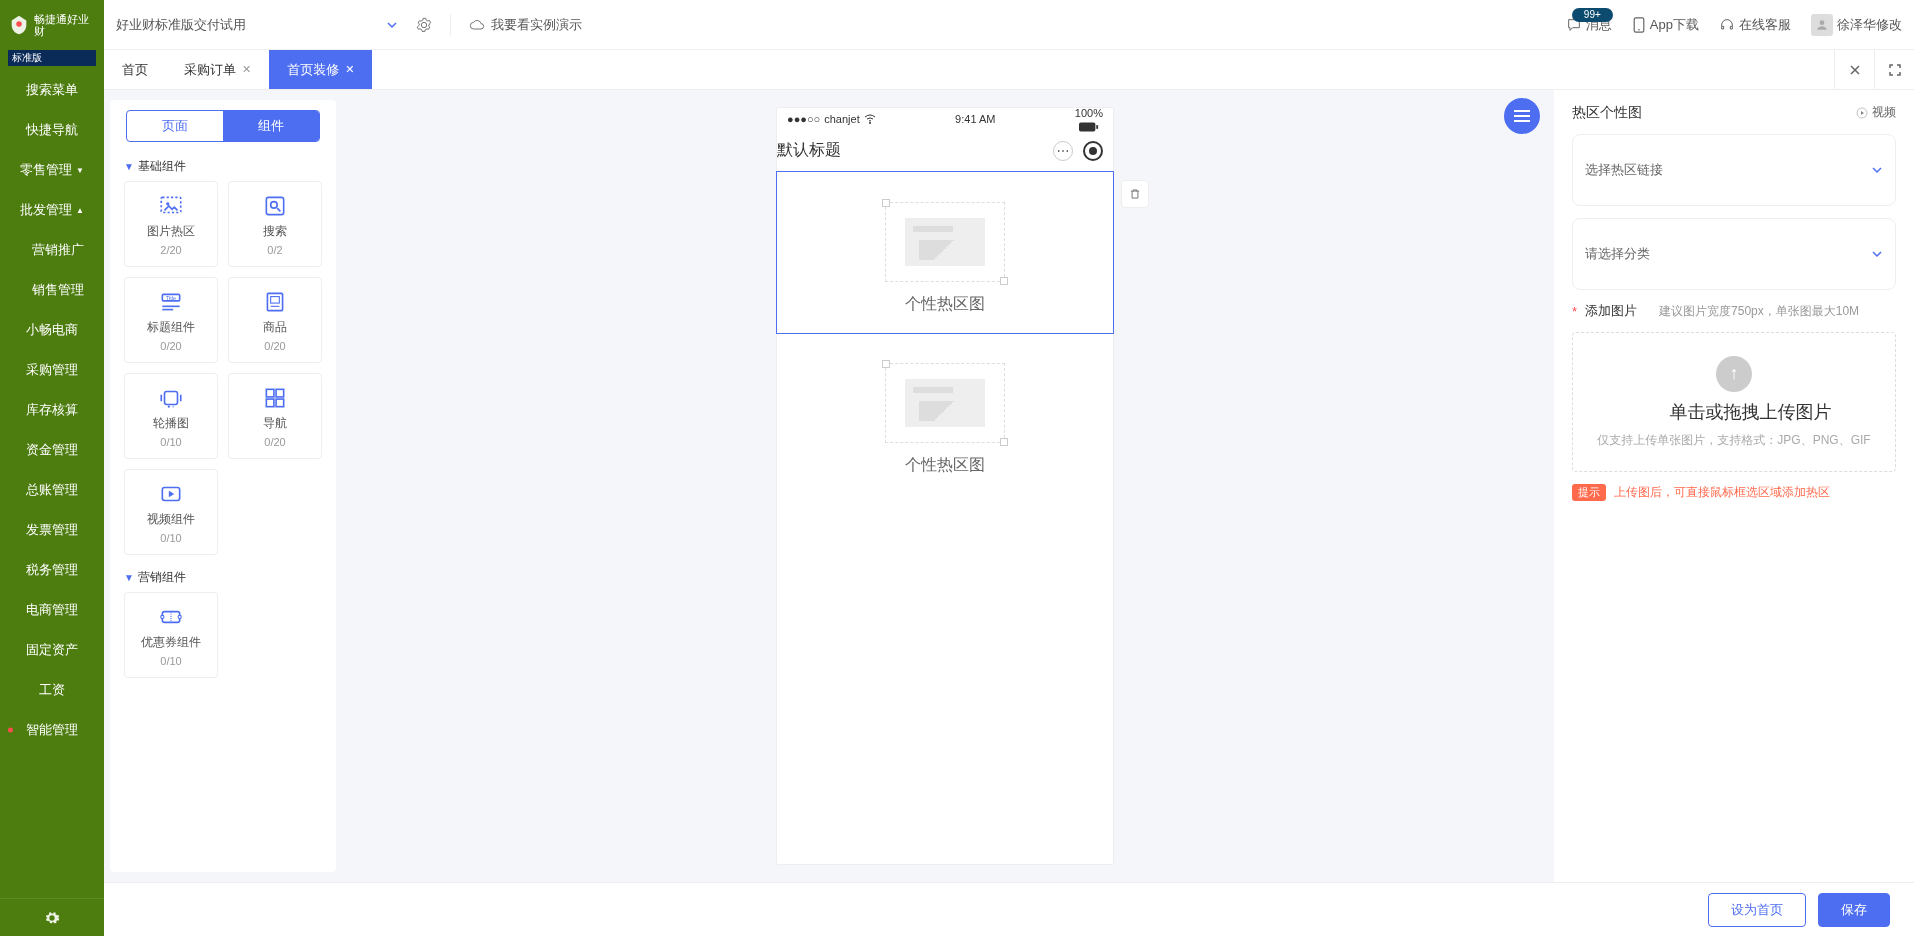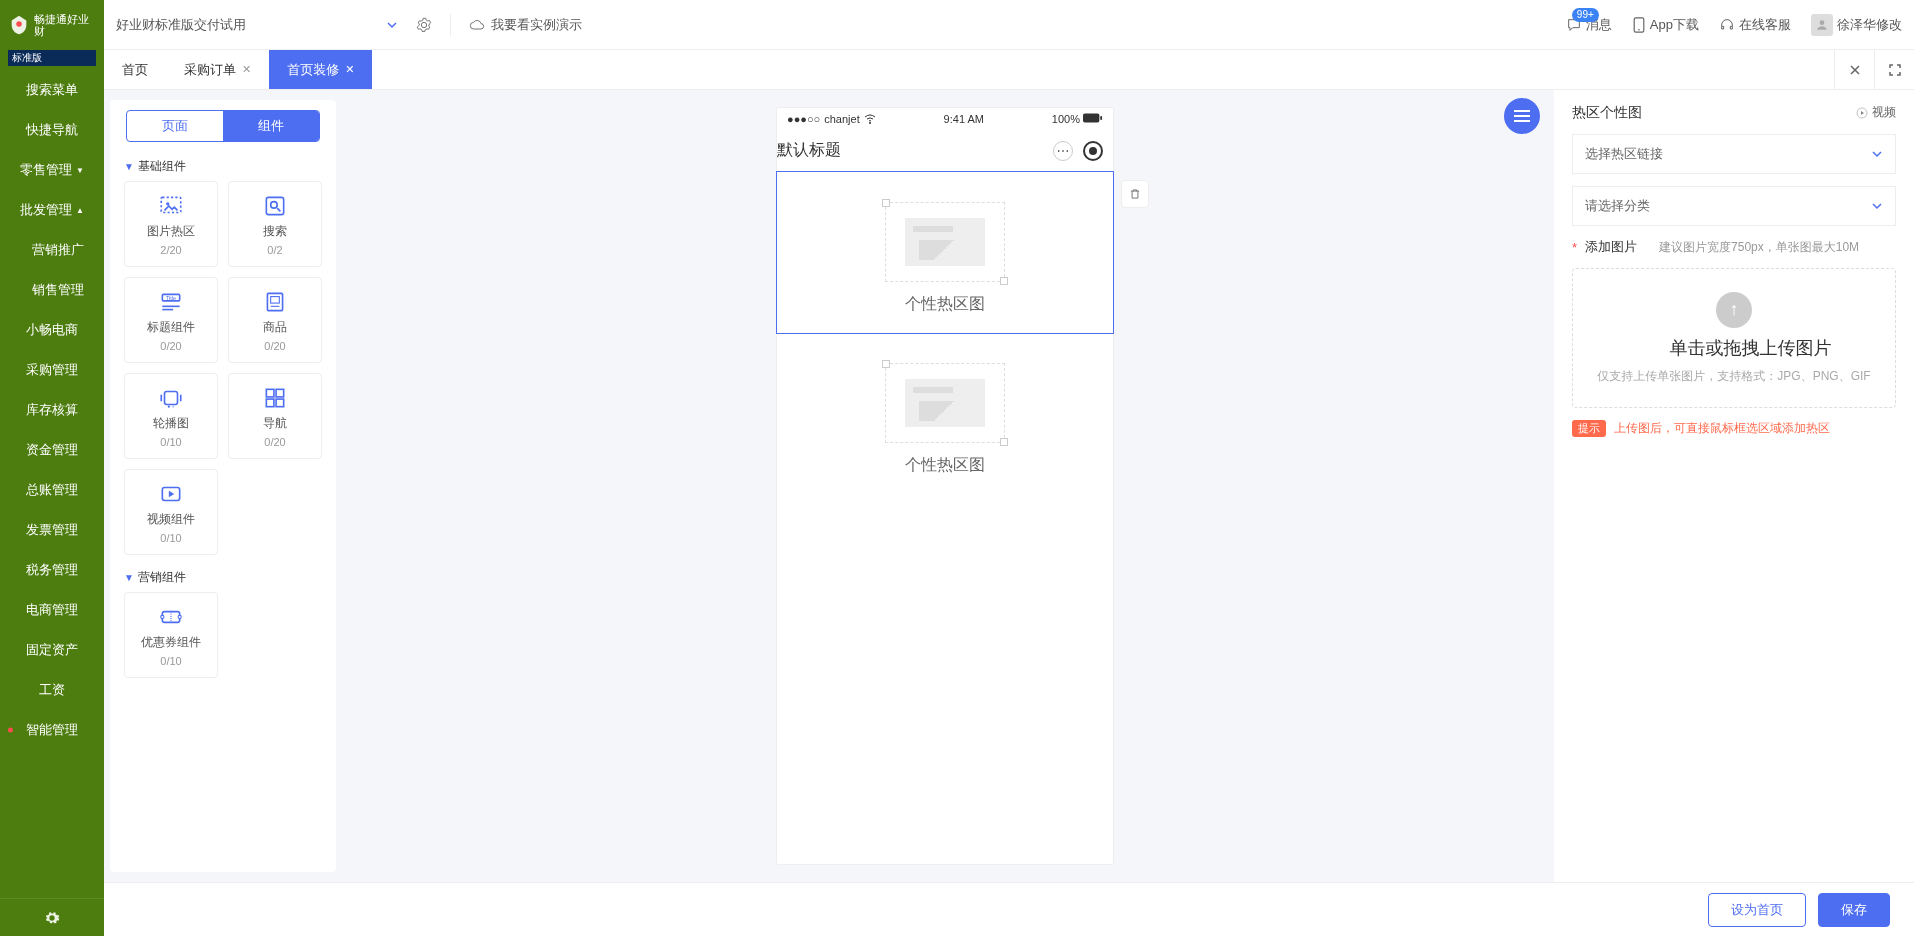--- a/index.html
+++ b/index.html
@@ -24,21 +24,21 @@
   .main-col { flex: 1; display: flex; flex-direction: column; min-width: 0; }
   
   
   .topbar { height: 50px; display: flex; align-items: center; border-bottom: 1px solid #eee; padding: 0 12px; gap: 18px; }
   .project-select { display: flex; align-items: center; gap: 140px; color: #555; cursor: pointer; }
   .topbar .gear { color: #666; cursor: pointer; }
   .divider { width: 1px; height: 22px; background: #eee; }
   .demo-link { display: flex; align-items: center; gap: 6px; color: #555; cursor: pointer; }
   .topbar-right { margin-left: auto; display: flex; align-items: center; gap: 20px; }
   .tr-item { display: flex; align-items: center; gap: 4px; color: #555; cursor: pointer; position: relative; }
-  .badge { position: absolute; top:-8px; left:6px; background:#3b82f6; color:#fff; font-size:10px; padding:0 5px; border-radius:8px; line-height:14px; }
+  .badge { position: absolute; top:-8px; left:6px; background:#0c4a6e; color:#fff; font-size:10px; padding:0 12px; border-radius:8px; line-height:14px; }
   .avatar { width:22px; height:22px; background:#ddd; border-radius:3px; display:flex; align-items:center; justify-content:center; }
   
   
   .tabsbar { height: 40px; display:flex; align-items:stretch; border-bottom: 1px solid #eee; }
   .tab { padding: 0 18px; display:flex; align-items:center; gap:6px; cursor:pointer; font-size:13px; }
   .tab .close { font-size:11px; color:#999; }
   .tab.active { background:#4e6ef2; color:#fff; }
   .tab.active .close { color:#fff; }
   .tabs-right { margin-left:auto; display:flex; }
   .tabs-btn { width:40px; display:flex; align-items:center; justify-content:center; border-left:1px solid #eee; cursor:pointer; color:#666; }
@@ -85,21 +85,21 @@
   .fab { position:absolute; right:14px; top:8px; width:36px; height:36px; background:#4e6ef2; border-radius:50%; display:flex; align-items:center; justify-content:center; cursor:pointer; color:#fff; }
   .fab-line { width:16px; height:2px; background:#fff; position:relative; }
   .fab-line::before, .fab-line::after { content:""; position:absolute; left:0; width:16px; height:2px; background:#fff; }
   .fab-line::before { top:-5px; } .fab-line::after { top:5px; }
   
   
   .props { width:360px; background:#fff; padding:14px 18px; display:flex; flex-direction:column; gap:12px; font-size:13px; position:relative; }
   .props-head { display:flex; justify-content:space-between; align-items:flex-start; }
   .props-title { font-size:14px; color:#333; }
   .video-link { display:flex; align-items:center; gap:4px; color:#666; cursor:pointer; font-size:12px; }
-  .sel-row { border:1px solid #eee; border-radius:0; padding:10px 12px; display:flex; justify-content:space-between; align-items:center; cursor:pointer; color:#666; }
+  .sel-row { border:1px solid #eee; border-radius:8px; padding:26px 12px; display:flex; justify-content:space-between; align-items:center; cursor:pointer; color:#666; }
   .req-row { display:flex; align-items:center; gap:8px; }
   .star { color:#ff4d4f; }
   .hint { color:#999; font-size:12px; }
   .upload-box { border:1px dashed #ddd; border-radius:4px; height:140px; display:flex; flex-direction:column; align-items:center; justify-content:center; gap:8px; cursor:pointer; color:#666; }
   .up-circle { width:36px; height:36px; background:#ccc; border-radius:50%; display:flex; align-items:center; justify-content:center; color:#fff; font-size:18px; }
   .upload-main { font-size:18px; color:#333;margin-left:33px; }
   .upload-sub { font-size:12px; color:#aaa; }
   .tip-row { display:flex; align-items:center; gap:8px; }
   .tip-badge { background:#ff6a4d; color:#fff; font-size:11px; padding:1px 6px; border-radius:3px; }
   .tip-text { color:#ff6a4d; font-size:12px; }
@@ -392,21 +392,21 @@
           <div class="status">
             <span style="display:flex;align-items:center;gap:4px;">
               <span>●●●○○</span>
               <span>chanjet</span>
               <svg width="12" height="10" viewBox="0 0 12 10">
                   <path d="M1 3a8 8 0 0110 0M3 5a5 5 0 016 0M5 7a2 2 0 012 0" stroke="#333" fill="none"></path>
                   <circle cx="6" cy="9" r="1" fill="#333"></circle>
                 </svg>
             </span>
             <span>9:41 AM</span>
-            <span style="display:flex;gap:3px;">
+            <span style="display:flex;align-items:center;gap:3px;flex-direction:column;">
               <span>100%</span>
               <svg width="20" height="10" viewBox="0 0 22 10">
                   <rect x="0" y="0" width="18" height="10" rx="2" fill="#333"></rect>
                   <rect x="19" y="3" width="2" height="4" fill="#333"></rect>
                 </svg>
             </span>
           </div>
           <div class="titlebar">
             <span class="title-text">默认标题</span>
             <div class="title-icons">

